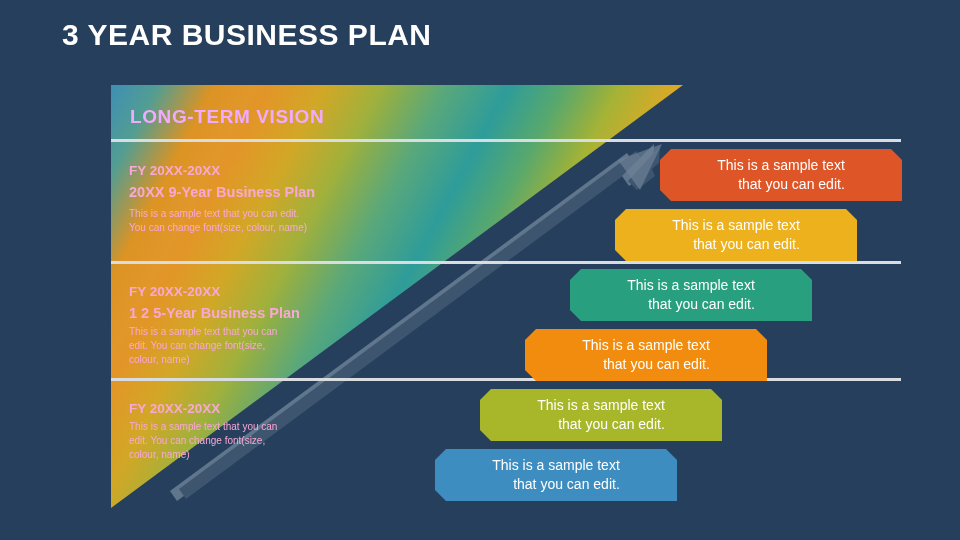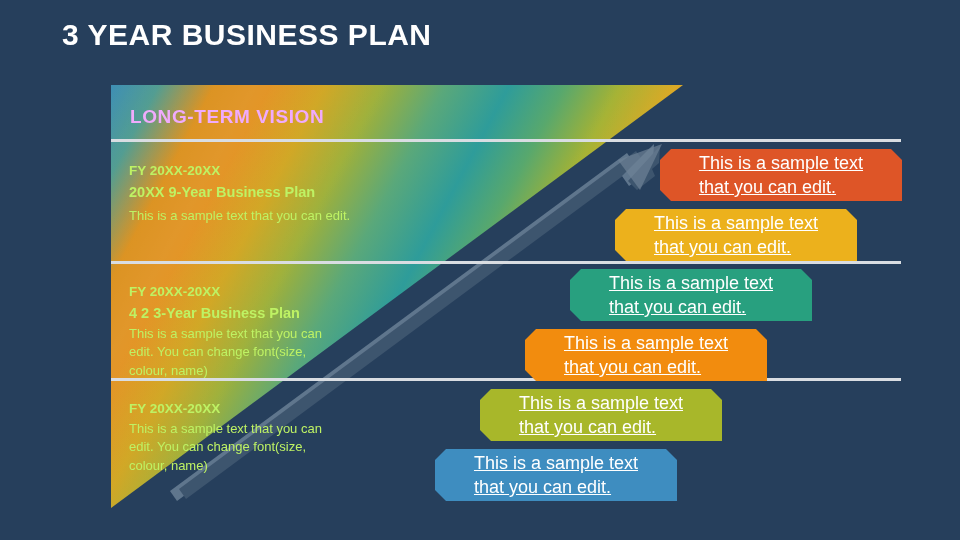--- a/index.html
+++ b/index.html
@@ -93,36 +93,36 @@
     top: 106px;
     font-size: 19px;
     font-weight: bold;
     color: #f0abfc;
     letter-spacing: 0.6px;
   }
 
   
   .left-block {
     position: absolute;
-    color: #bef264;
+    color: #f9a8d4;
   }
   .lb-fy {
     font-size: 13.5px;
     font-weight: bold;
     line-height: 1.55;
     margin: 0;
   }
   .lb-head {
     font-size: 14.5px;
     font-weight: bold;
     line-height: 1.5;
     margin: 0;
   }
   .lb-body {
-    font-size: 13px;
+    font-size: 10px;
     line-height: 1.42;
     margin: 0;
     padding-top: 3px;
   }
   .lb-body.tight { padding-top: 0px; }
 
   .block1 { left: 103px; top: 161px; width: 300px; }
   .block2 { left: 103px; top: 282px; width: 232px; }
   .block3 { left: 103px; top: 399px; width: 232px; }
 
@@ -133,33 +133,32 @@
     width: 960px; height: 540px;
     pointer-events: none;
   }
 
   
   .callout {
     position: absolute;
     display: flex;
     align-items: center;
     justify-content: center;
-    text-align: left;
+    text-align: right;
     color: #ffffff;
-    font-size: 18px;
+    font-size: 14px;
     line-height: 1.35;
     clip-path: polygon(
       11px 0,
       calc(100% - 11px) 0,
       100% 11px,
       100% 100%,
       11px 100%,
       0 calc(100% - 11px),
       0 11px);
-    text-decoration: underline;
   }
   .callout span { display: block; }
 
   .c1 { left: 634px; top: 149px; width: 242px; height: 52px; background: #de5527; }
   .c2 { left: 589px; top: 209px; width: 242px; height: 52px; background: #ecb11c; }
   .c3 { left: 544px; top: 269px; width: 242px; height: 52px; background: #28a07f; }
   .c4 { left: 499px; top: 329px; width: 242px; height: 52px; background: #f28c0e; }
   .c5 { left: 454px; top: 389px; width: 242px; height: 52px; background: #a8b72a; }
   .c6 { left: 409px; top: 449px; width: 242px; height: 52px; background: #3e8dc0; }
 </style>
@@ -192,25 +191,26 @@
   <div class="divider d1"></div>
   <div class="divider d2"></div>
   <div class="divider d3"></div>
 
   <div class="vision-label">LONG-TERM VISION</div>
 
   <div class="left-block block1">
     <p class="lb-fy">FY 20XX-20XX</p>
     <p class="lb-head">20XX 9-Year Business Plan</p>
     <p class="lb-body">This is a sample text that you can edit.</p>
+    <p class="lb-body tight">You can change font(size, colour, name)</p>
   </div>
 
   <div class="left-block block2">
     <p class="lb-fy">FY 20XX-20XX</p>
-    <p class="lb-head">4 2 3-Year Business Plan</p>
+    <p class="lb-head">1 2 5-Year Business Plan</p>
     <p class="lb-body tight">This is a sample text that you can</p>
     <p class="lb-body tight">edit. You can change font(size,</p>
     <p class="lb-body tight">colour, name)</p>
   </div>
 
   <div class="left-block block3">
     <p class="lb-fy">FY 20XX-20XX</p>
     <p class="lb-body tight">This is a sample text that you can</p>
     <p class="lb-body tight">edit. You can change font(size,</p>
     <p class="lb-body tight">colour, name)</p>

